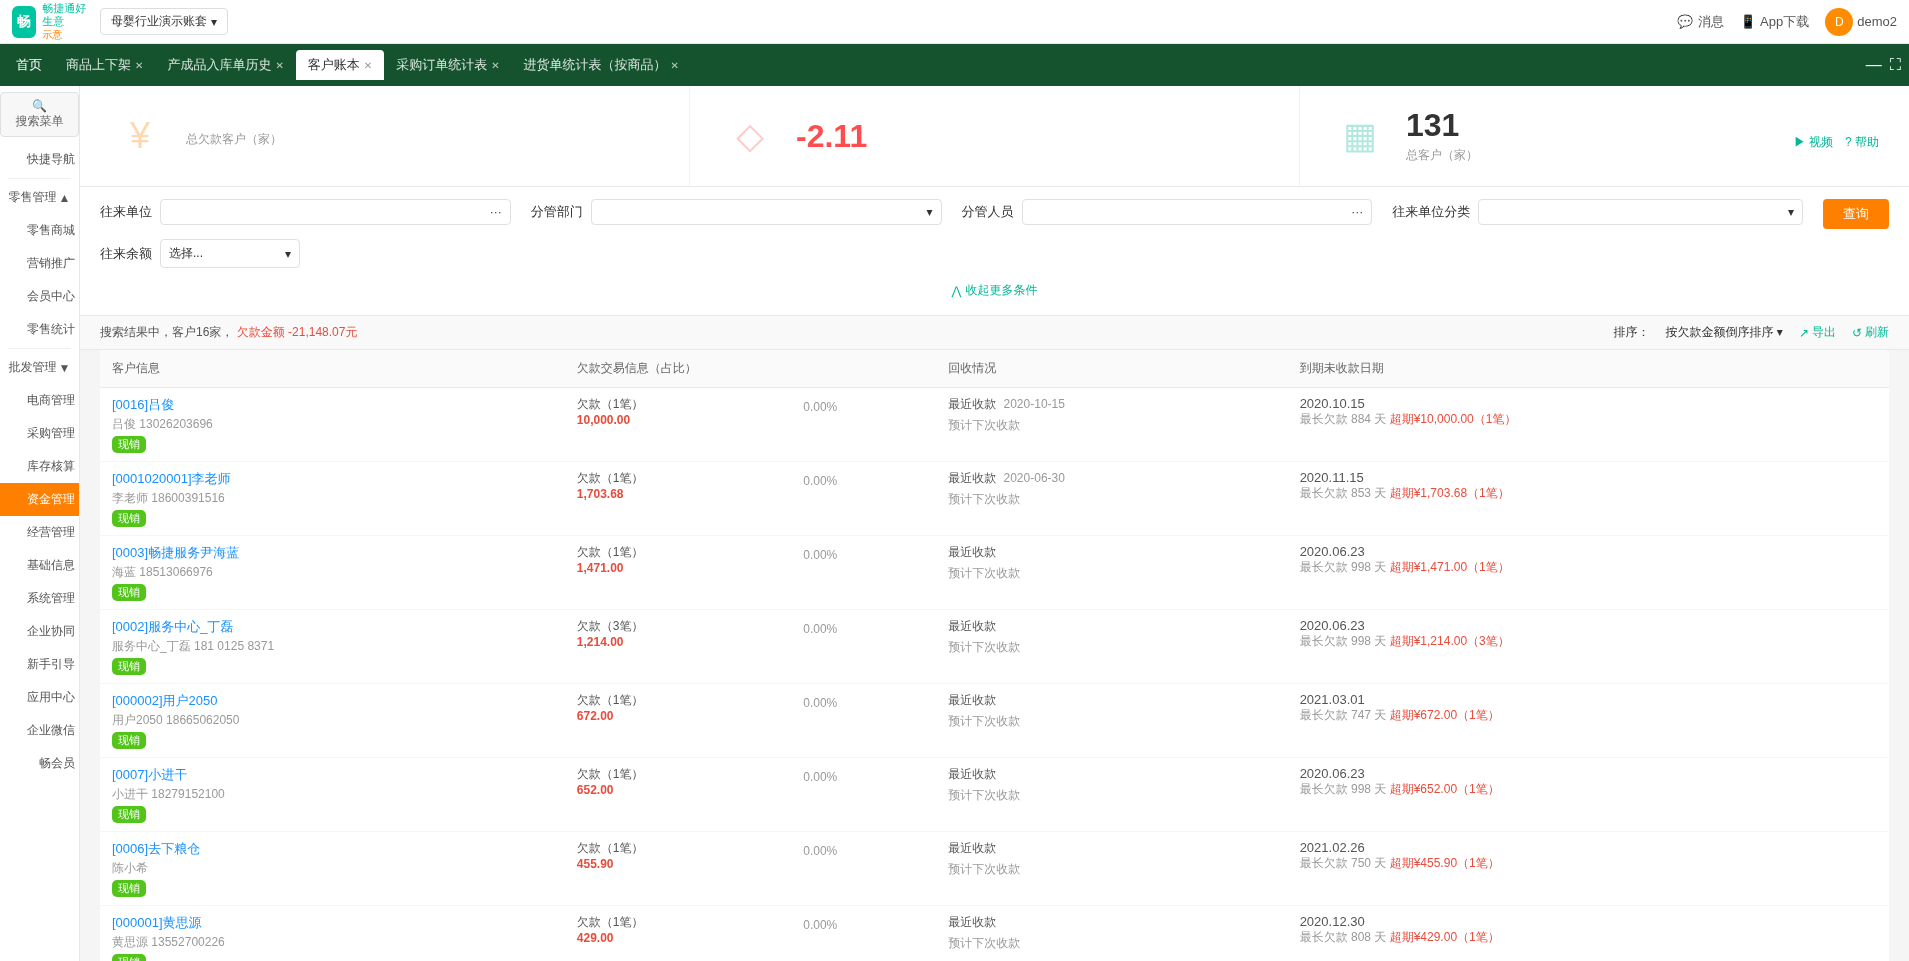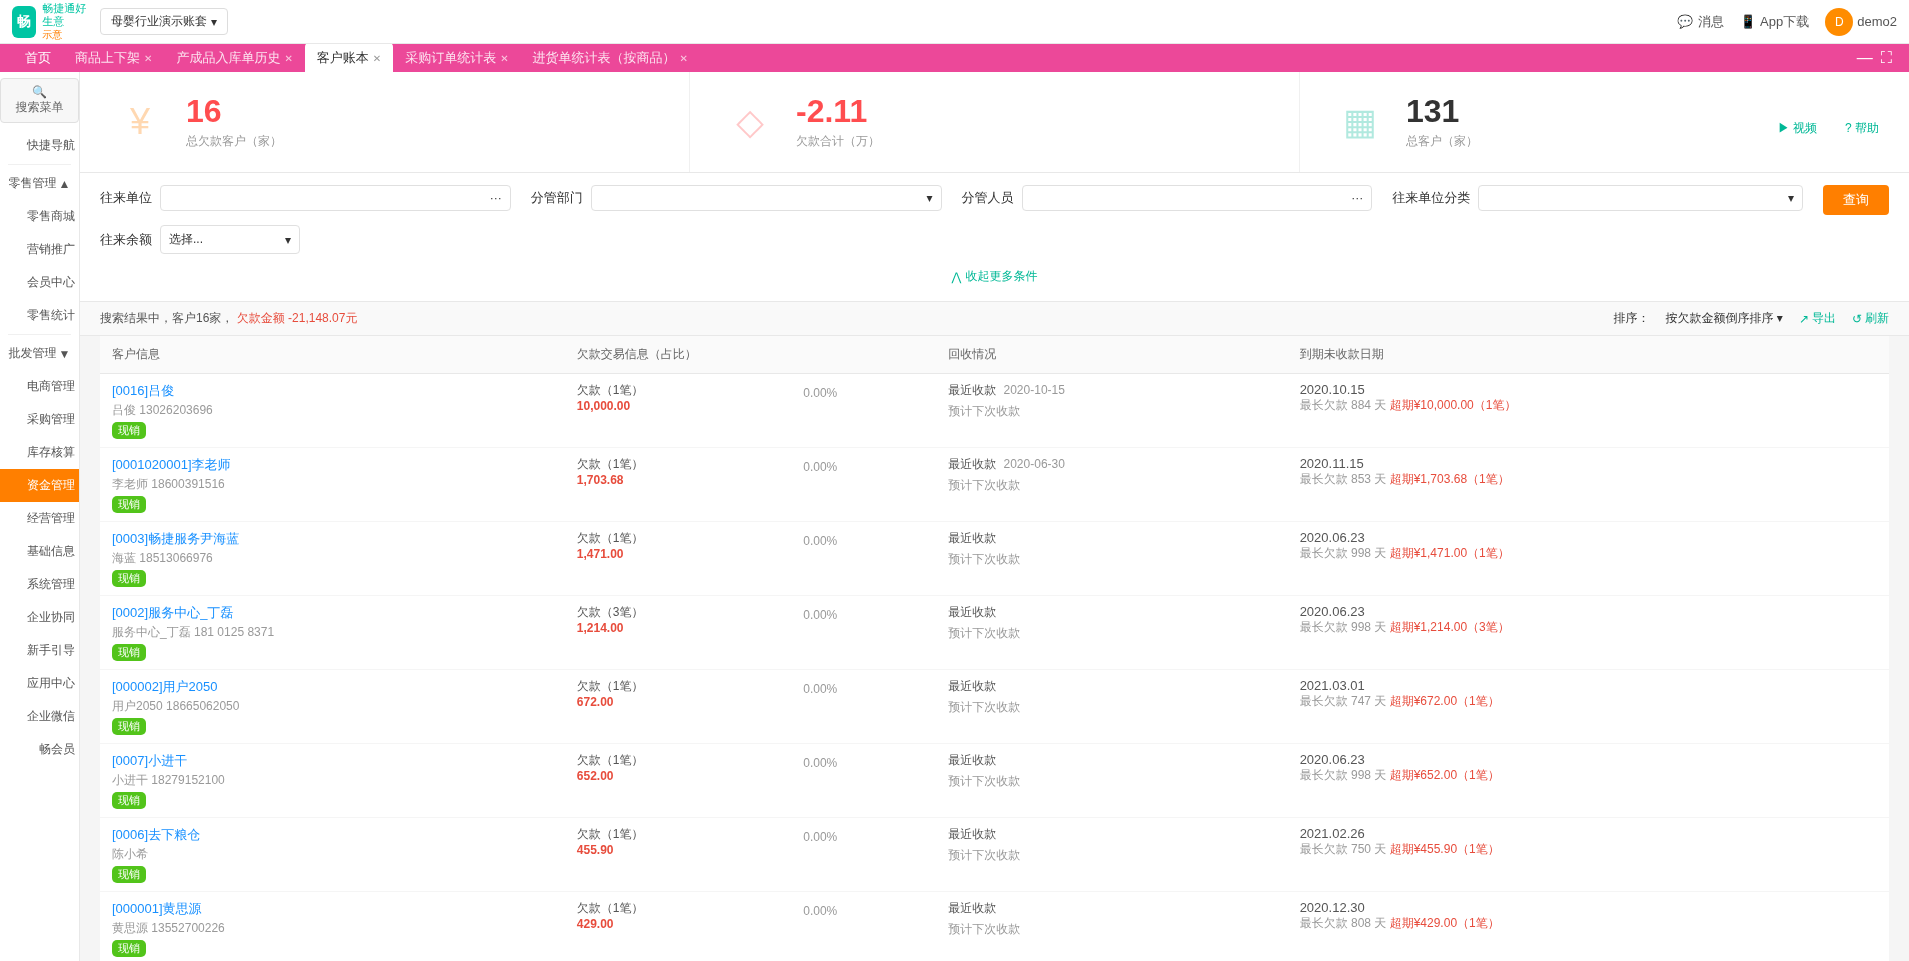--- a/index.html
+++ b/index.html
@@ -9,21 +9,21 @@
     .top-bar { background: #fff; display: flex; align-items: center; padding: 0 12px; height: 44px; border-bottom: 1px solid #e8e8e8; flex-shrink: 0; }
     .logo-area { display: flex; align-items: center; gap: 6px; width: 80px; }
     .logo-icon { width: 32px; height: 32px; background: #00c5a3; border-radius: 6px; display: flex; align-items: center; justify-content: center; color: white; font-size: 14px; font-weight: bold; }
     .logo-text { font-size: 11px; color: #00c5a3; line-height: 1.2; }
     .store-selector { display: flex; align-items: center; gap: 4px; padding: 4px 10px; border: 1px solid #ddd; border-radius: 4px; cursor: pointer; font-size: 12px; color: #333; margin-left: 8px; }
     .top-right { margin-left: auto; display: flex; align-items: center; gap: 16px; }
     .top-right-item { display: flex; align-items: center; gap: 4px; cursor: pointer; color: #555; font-size: 13px; }
     .avatar { width: 28px; height: 28px; border-radius: 50%; background: #ff8c00; display: flex; align-items: center; justify-content: center; color: white; font-size: 12px; }
 
     
-    .tab-bar { background: #ec4899; display: flex; align-items: center; height: 28px; padding: 0 13px; flex-shrink: 0; overflow-x: auto; }
+    .tab-bar { background: #14532d; display: flex; align-items: center; height: 42px; padding: 0 4px; flex-shrink: 0; overflow-x: auto; }
     .tab-item { display: flex; align-items: center; gap: 4px; padding: 6px 12px; cursor: pointer; color: rgba(255,255,255,0.85); font-size: 13px; white-space: nowrap; border-radius: 4px 4px 0 0; }
     .tab-item.active { background: #fff; color: #333; }
     .tab-item.home { color: white; }
     .tab-close { font-size: 10px; color: rgba(255,255,255,0.7); cursor: pointer; }
     .tab-item.active .tab-close { color: #999; }
     .tab-bar-right { margin-left: auto; display: flex; align-items: center; gap: 8px; padding-right: 4px; }
     .tab-bar-btn { color: white; cursor: pointer; font-size: 16px; }
 
     
     .main-layout { display: flex; flex: 1; overflow: hidden; }
@@ -46,21 +46,21 @@
     .stat-card:last-child { border-right: none; }
     .stat-icon { width: 60px; height: 60px; opacity: 0.3; display: flex; align-items: center; justify-content: center; font-size: 36px; }
     .stat-icon.orange { color: #ff7f00; }
     .stat-icon.red { color: #ff4d4f; }
     .stat-icon.teal { color: #00b896; }
     .stat-info { flex: 1; }
     .stat-number { font-size: 32px; font-weight: bold; line-height: 1; }
     .stat-number.red { color: #ff4d4f; }
     .stat-number.black { color: #333; font-weight: 900; }
     .stat-label { font-size: 12px; color: #999; margin-top: 6px; }
-    .stat-card-right { margin-left: auto; display: flex; gap: 28px; align-items: center; font-size: 12px; color: #999; margin-top: 12px; }
+    .stat-card-right { margin-left: auto; display: flex; gap: 12px; align-items: center; font-size: 12px; color: #999; margin-top: 12px; }
 
     
     .filter-area { background: #fff; padding: 12px 20px; border-bottom: 1px solid #e8e8e8; }
     .filter-row { display: flex; align-items: flex-start; gap: 20px; margin-bottom: 10px; }
     .filter-item { display: flex; align-items: center; gap: 8px; flex: 1; }
     .filter-label { font-size: 13px; color: #333; white-space: nowrap; }
     .filter-input { flex: 1; border: 1px solid #e0e0e0; border-radius: 4px; padding: 5px 8px; font-size: 12px; color: #333; display: flex; align-items: center; justify-content: space-between; cursor: pointer; background: white; min-width: 120px; }
     .filter-input.with-dots { justify-content: flex-end; gap: 4px; }
     .filter-select { flex: 1; border: 1px solid #e0e0e0; border-radius: 4px; padding: 5px 8px; font-size: 12px; color: #333; background: white; cursor: pointer; display: flex; align-items: center; justify-content: space-between; min-width: 120px; }
     .search-btn { background: #ff7f00; color: white; border: none; border-radius: 4px; padding: 6px 20px; font-size: 13px; cursor: pointer; white-space: nowrap; }
@@ -223,29 +223,27 @@
       <span>畅会员</span>
     </div>
   </div>
 
   <div class="content-area">
 
     <div class="stats-row">
       <div class="stat-card">
         <div class="stat-icon orange">¥</div>
         <div class="stat-info">
-          <div class="stat-number red">16</div>
           <div class="stat-label">总欠款客户（家）</div>
         </div>
       </div>
       <div class="stat-card">
         <div class="stat-icon red">◇</div>
         <div class="stat-info">
           <div class="stat-number red">-2.11</div>
-          <div class="stat-label">欠款合计（万）</div>
         </div>
       </div>
       <div class="stat-card">
         <div class="stat-icon teal">▦</div>
         <div class="stat-info">
           <div class="stat-number black">131</div>
           <div class="stat-label">总客户（家）</div>
         </div>
         <div class="stat-card-right">
           <span style="color:#00b896;cursor:pointer;">▶ 视频</span>

